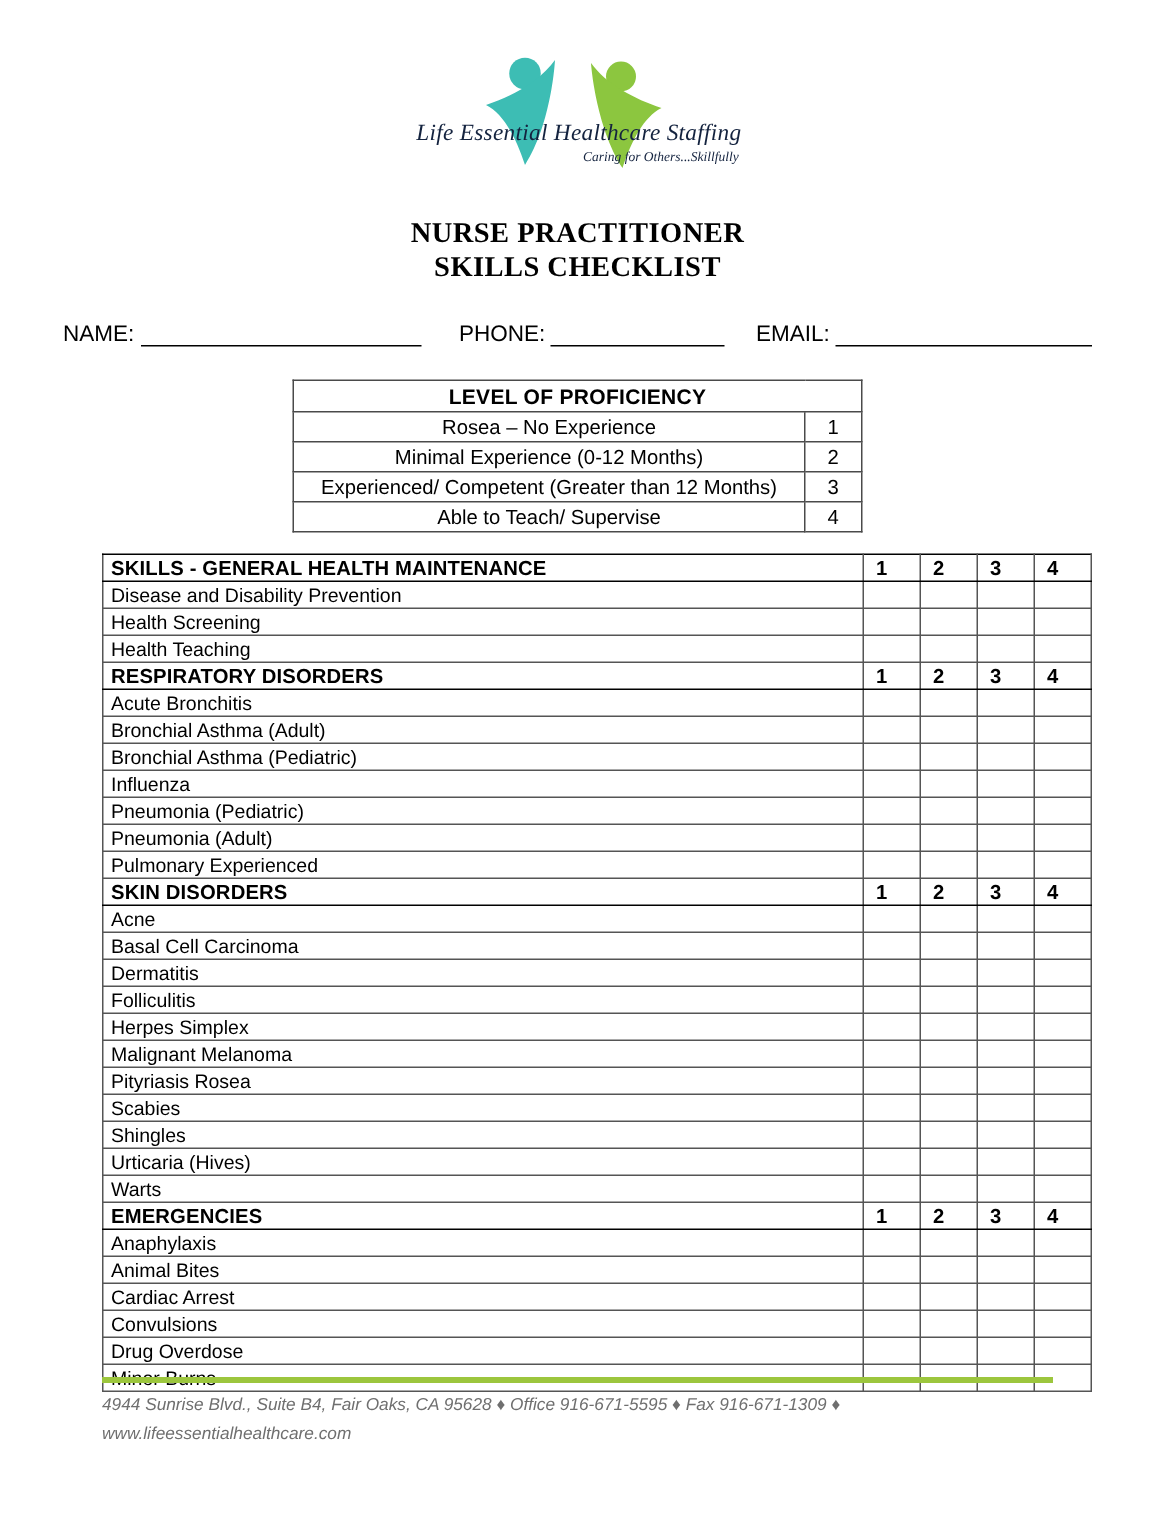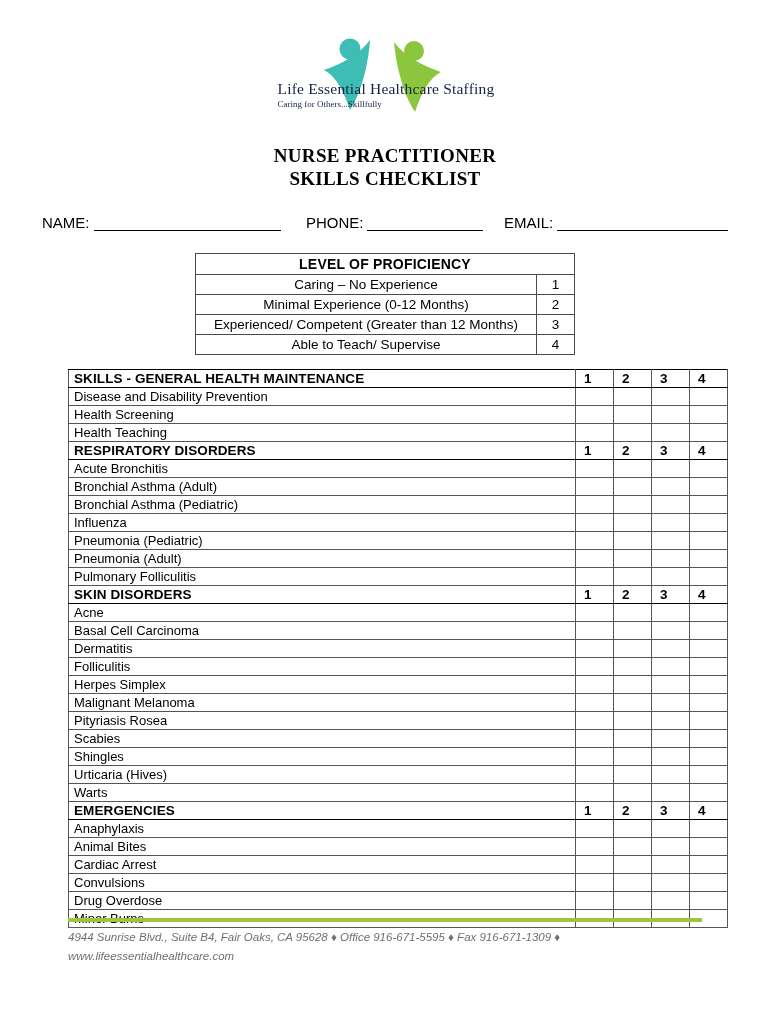--- a/index.html
+++ b/index.html
@@ -25,22 +25,23 @@
     position: relative;
     width: 215px;
     height: 92px;
   }
   .logo svg { display: block; }
   .logo-text-wrap {
     position: absolute;
     left: 0;
     top: 50px;
     width: 215px;
-    text-align: left;
+    text-align: right;
     z-index: 3;
+    font-style: italic;
   }
   .logo-name {
     font-family: "Liberation Serif", serif;
     font-size: 15.5px;
     letter-spacing: 0.2px;
     color: #14233f;
     white-space: nowrap;
   }
   .logo-tag {
     font-family: "Liberation Serif", serif;
@@ -189,21 +190,21 @@
 
 <div class="prof-wrap">
   <table class="prof">
     <thead>
       <tr>
         <th colspan="2">LEVEL OF PROFICIENCY</th>
       </tr>
     </thead>
     <tbody id="prof-body">
         <tr>
-          <td>Caring – No Experience</td>
+          <td>Rosea – No Experience</td>
           <td class="num">1</td>
         </tr>
         <tr>
           <td>Minimal Experience (0-12 Months)</td>
           <td class="num">2</td>
         </tr>
         <tr>
           <td>Experienced/ Competent (Greater than 12 Months)</td>
           <td class="num">3</td>
         </tr>
@@ -289,21 +290,21 @@
           <td class="rank"></td>
         </tr>
         <tr>
           <td>Pneumonia (Adult)</td>
           <td class="rank"></td>
           <td class="rank"></td>
           <td class="rank"></td>
           <td class="rank"></td>
         </tr>
         <tr>
-          <td>Pulmonary Folliculitis</td>
+          <td>Pulmonary Experienced</td>
           <td class="rank"></td>
           <td class="rank"></td>
           <td class="rank"></td>
           <td class="rank"></td>
         </tr>
         <tr class="section">
           <td>SKIN DISORDERS</td>
           <td class="rank">1</td>
           <td class="rank">2</td>
           <td class="rank">3</td>

